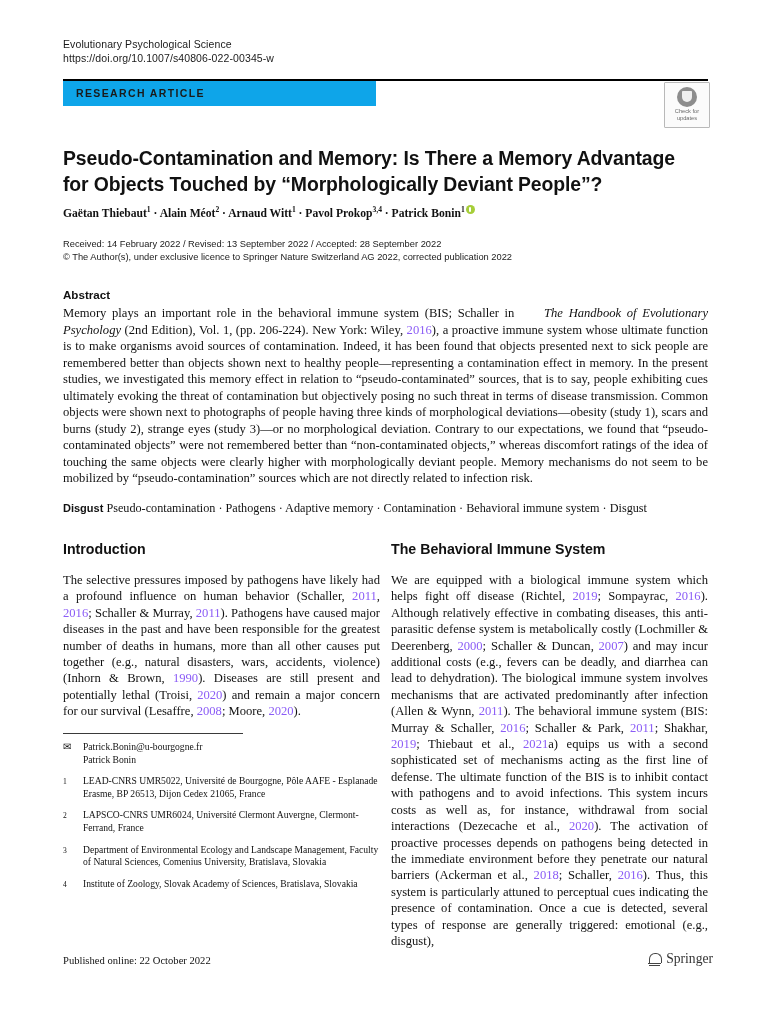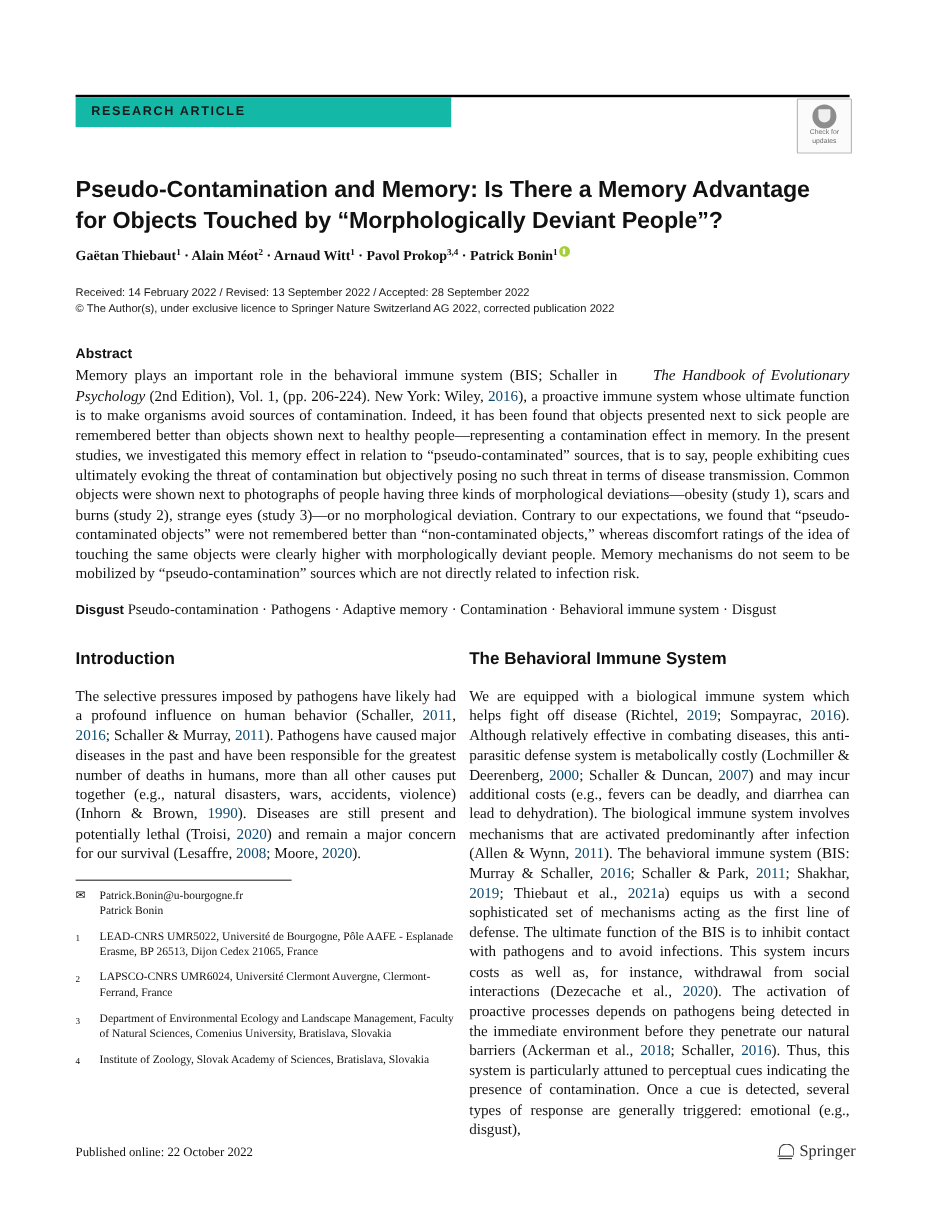--- a/index.html
+++ b/index.html
@@ -51,21 +51,21 @@
     width: 645px;
     height: 1.6px;
     background: #000;
   }
   .article-type-bar {
     position: absolute;
     left: 63px;
     top: 81px;
     width: 313px;
     height: 25px;
-    background: #14b8a6;
+    background: #0ea5e9;
   }
   .article-type-bar span {
     position: absolute;
     left: 13px;
     top: 6px;
     font-family: "Liberation Sans", sans-serif;
     font-size: 10.5px;
     font-weight: bold;
     letter-spacing: 0.13em;
     color: #1a1a1a;
@@ -188,21 +188,21 @@
     position: absolute;
     left: 63px;
     top: 305px;
     width: 645px;
     font-size: 12.6px;
     line-height: 16.55px;
     text-align: justify;
     color: #111;
   }
   .abstract-body i { font-style: italic; margin-left: 24px; }
-  .lnk { color: #0c4a6e; }
+  .lnk { color: #8b5cf6; }
 
   
   .keywords {
     position: absolute;
     left: 63px;
     top: 500px;
     width: 645px;
     font-size: 12.2px;
     line-height: 16px;
     color: #111;
@@ -318,20 +318,24 @@
     left: 1px; top: 13px;
     width: 11px; height: 1px;
     background: #444;
   }
 </style>
 </head>
 <body>
 
 <div class="page">
 
+  <div class="masthead">
+    <div class="journal-name">Evolutionary Psychological Science</div>
+    <div class="doi-line">https://doi.org/10.1007/s40806-022-00345-w</div>
+  </div>
 
   <div class="rule-top"></div>
 
   <div class="article-type-bar">
     <span>RESEARCH ARTICLE</span>
   </div>
 
   <div class="check-updates">
     <div class="cu-circle"></div>
     <div class="cu-text">Check for updates</div>

